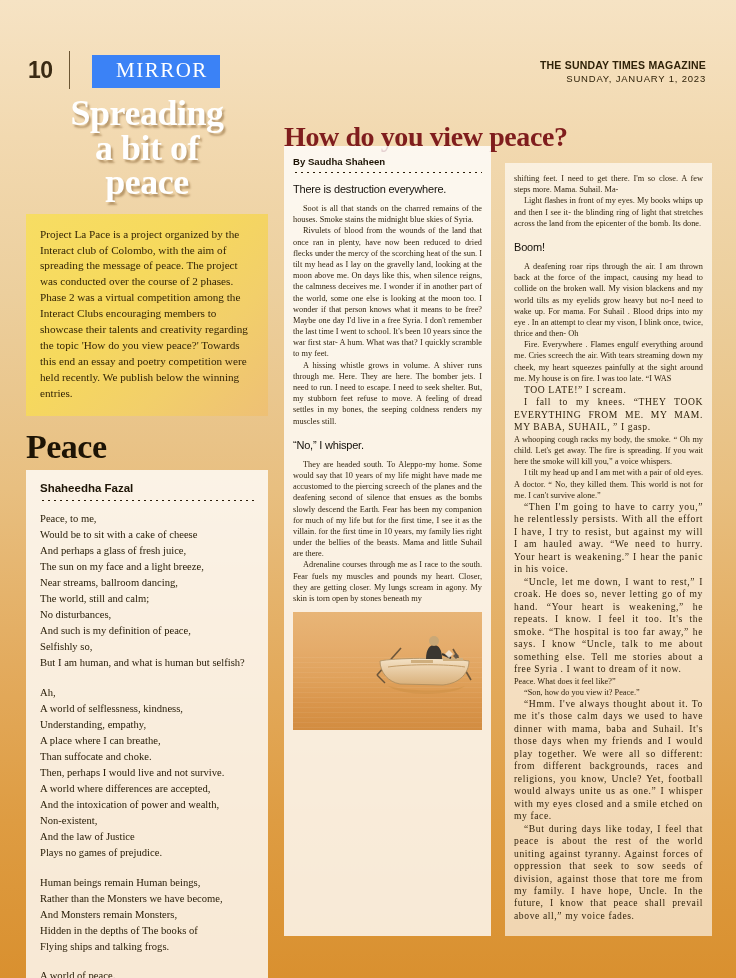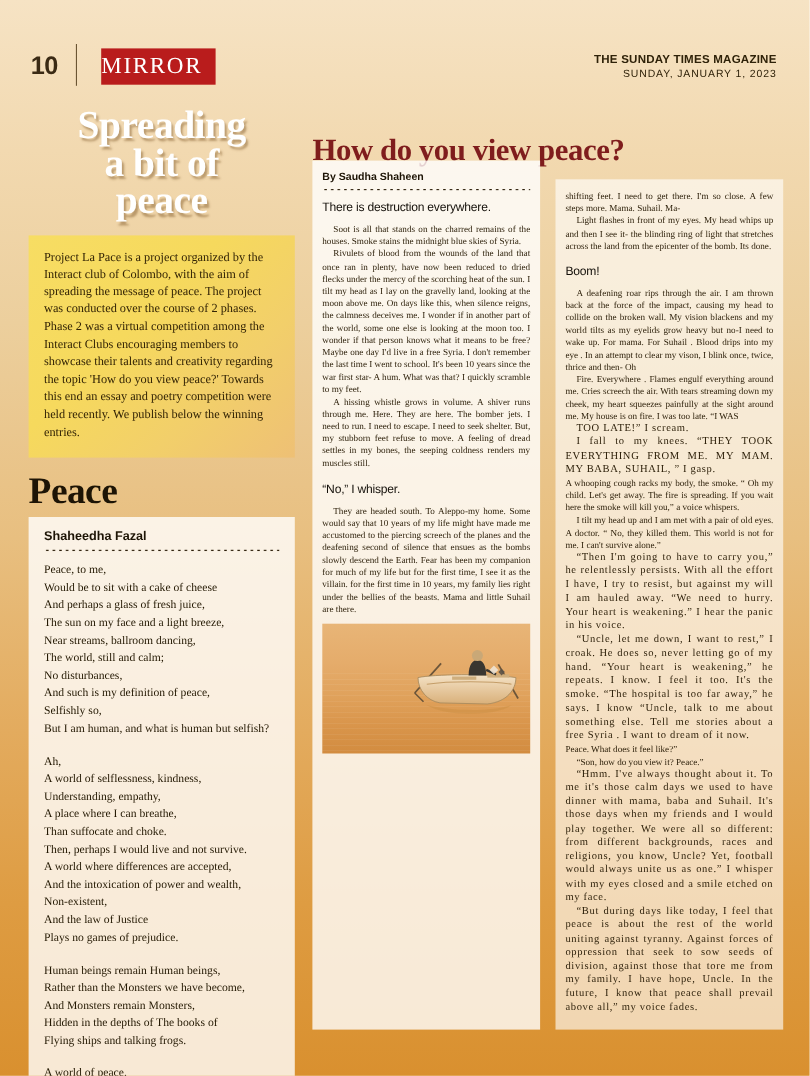--- a/index.html
+++ b/index.html
@@ -24,47 +24,47 @@
   
   .page {
     position: absolute;
     inset: 0;
     padding: 0;
   }
 
   
   .masthead {
     position: absolute;
-    top: 40px; left: 24px; right: 24px;
+    top: 51px; left: 24px; right: 24px;
     height: 40px;
   }
   .folio {
     position: absolute;
     left: 4px; top: 6px;
     font-family: "Liberation Sans", sans-serif;
     font-weight: bold;
     font-size: 23px;
     color: #3a2a14;
     letter-spacing: -0.5px;
   }
   .folio-rule {
     position: absolute;
     left: 45px; top: 0px;
     width: 1px; height: 38px;
     background: #6b5533;
   }
   .mirror-badge {
     position: absolute;
     left: 68px; top: 4px;
-    background: #b91c1c;
+    background: #3b82f6;
     color: #ffffff;
     font-family: "Liberation Serif", serif;
     font-size: 21px;
     line-height: 1;
-    padding: 5px 12px 7px 0;
+    padding: 5px 12px 7px 24px;
     letter-spacing: 1.5px;
   }
   .masthead-right {
     position: absolute;
     right: 6px; top: 8px;
     text-align: right;
     font-family: "Liberation Sans", sans-serif;
     color: #2f2209;
   }
   .mh-title {
@@ -309,20 +309,21 @@
       <div class="byline">By Saudha Shaheen</div>
       <div class="dotrule"></div>
 
       <h3 class="subhead">There is destruction everywhere.</h3>
       <p class="body-text first">Soot is all that stands on the charred remains of the houses. Smoke stains the midnight blue skies of Syria.</p>
       <p class="body-text">Rivulets of blood from the wounds of the land that once ran in plenty, have now been reduced to dried flecks under the mercy of the scorching heat of the sun. I tilt my head as I lay on the gravelly land, looking at the moon above me. On days like this, when silence reigns, the calmness deceives me. I wonder if in another part of the world, some one else is looking at the moon too. I wonder if that person knows what it means to be free? Maybe one day I'd live in a free Syria. I don't remember the last time I went to school. It's been 10 years since the war first star- A hum. What was that? I quickly scramble to my feet.</p>
       <p class="body-text">A hissing whistle grows in volume. A shiver runs through me. Here. They are here. The bomber jets. I need to run. I need to escape. I need to seek shelter. But, my stubborn feet refuse to move. A feeling of dread settles in my bones, the seeping coldness renders my muscles still.</p>
 
       <h3 class="subhead tight">“No,” I whisper.</h3>
       <p class="body-text first">They are headed south. To Aleppo-my home. Some would say that 10 years of my life might have made me accustomed to the piercing screech of the planes and the deafening second of silence that ensues as the bombs slowly descend the Earth. Fear has been my companion for much of my life but for the first time, I see it as the villain. for the first time in 10 years, my family lies right under the bellies of the beasts. Mama and little Suhail are there.</p>
+      <p class="body-text">Adrenaline courses through me as I race to the south. Fear fuels my muscles and pounds my heart. Closer, they are getting closer. My lungs scream in agony. My skin is torn open by stones beneath my</p>
 
       <div class="photo">
         <div class="ripple"></div>
         <svg width="189" height="118" viewBox="0 0 189 118">
           <defs>
             <linearGradient id="hull" x1="0" y1="0" x2="0" y2="1">
               <stop offset="0" stop-color="#f4e2c6"></stop>
               <stop offset="1" stop-color="#d9b07a"></stop>
             </linearGradient>
           </defs>
@@ -344,21 +345,21 @@
           <path d="M152 42 l4 -4 4 4 -4 4 z" fill="#eee7dc" opacity="0.85"></path>
           <path d="M160 44 l3 -3 3 3 -3 3 z" fill="#5a5248" opacity="0.9"></path>
 
           <path d="M95 74 C120 80 155 80 172 74 C160 84 110 85 95 74 Z" fill="#c98f42" opacity="0.45"></path>
         </svg>
       </div>
     </div>
 
     <div class="col right">
       <p class="body-text">shifting feet. I need to get there. I'm so close. A few steps more. Mama. Suhail. Ma-</p>
-      <p class="body-text">Light flashes in front of my eyes. My head whips up and then I see it- the blinding ring of light that stretches across the land from the epicenter of the bomb. Its done.</p>
+      <p class="body-text">Light flashes in front of my eyes. My books whips up and then I see it- the blinding ring of light that stretches across the land from the epicenter of the bomb. Its done.</p>
 
       <h3 class="subhead tight">Boom!</h3>
 
       <p class="body-text first">A deafening roar rips through the air. I am thrown back at the force of the impact, causing my head to collide on the broken wall. My vision blackens and my world tilts as my eyelids grow heavy but no-I need to wake up. For mama. For Suhail . Blood drips into my eye . In an attempt to clear my vison, I blink once, twice, thrice and then- Oh</p>
       <p class="body-text">Fire. Everywhere . Flames engulf everything around me. Cries screech the air. With tears streaming down my cheek, my heart squeezes painfully at the sight around me. My house is on fire. I was too late. “I WAS</p>
       <p class="shout">TOO LATE!” I scream.</p>
       <p class="shout">I fall to my knees. “THEY TOOK EVERYTHING FROM ME. MY MAM. MY BABA, SUHAIL, ” I gasp.</p>
       <p class="body-text">A whooping cough racks my body, the smoke. “ Oh my child. Let's get away. The fire is spreading. If you wait here the smoke will kill you,” a voice whispers.</p>
       <p class="body-text">I tilt my head up and I am met with a pair of old eyes. A doctor. “ No, they killed them. This world is not for me. I can't survive alone.”</p>
       <p class="shout">“Then I'm going to have to carry you,” he relentlessly persists. With all the effort I have, I try to resist, but against my will I am hauled away. “We need to hurry. Your heart is weakening.” I hear the panic in his voice.</p>

